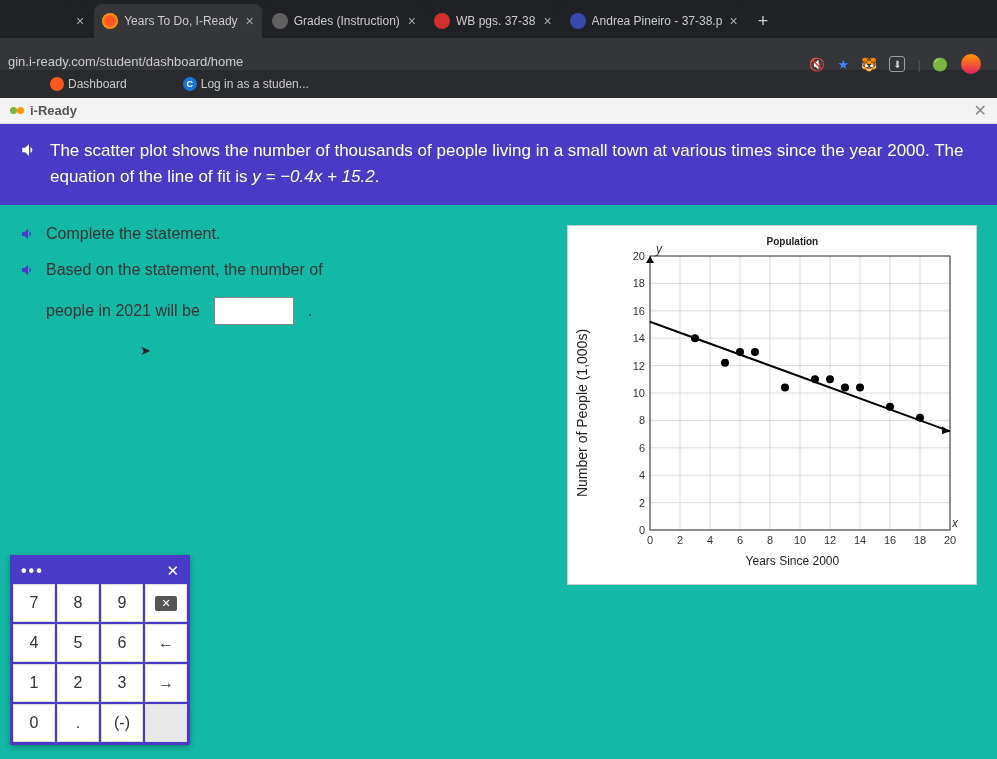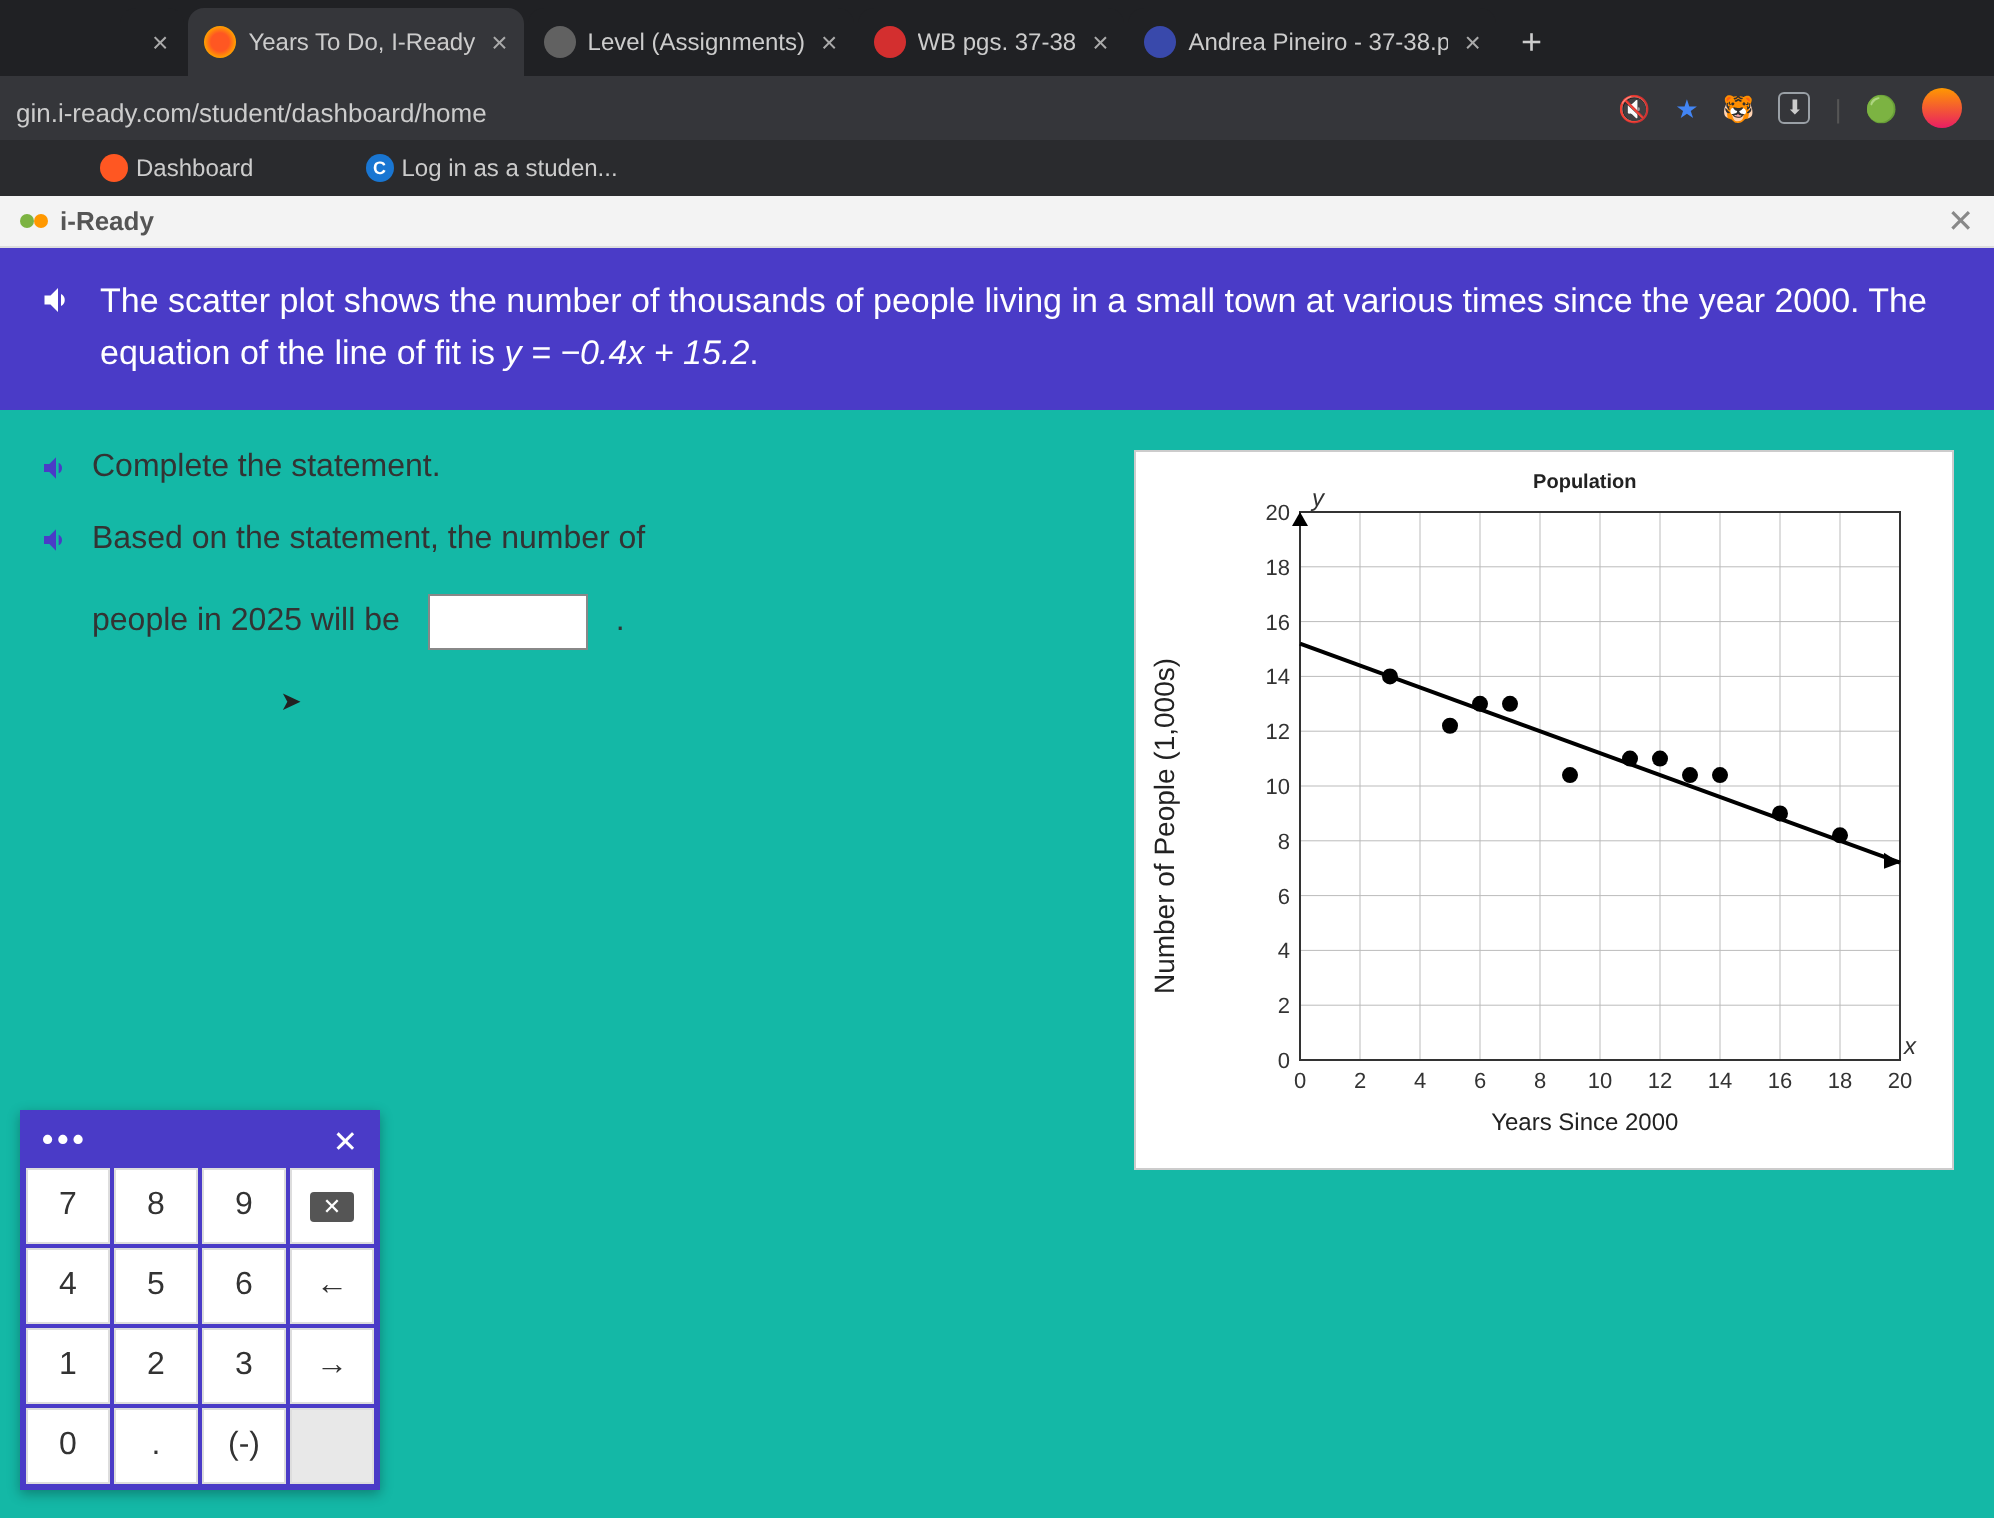--- a/index.html
+++ b/index.html
@@ -7,21 +7,21 @@
 
 
 .tab-strip { background: #202124; height: 38px; display: flex; align-items: flex-end; padding-left: 60px; }
 .tab { background: #35363a; height: 34px; display: flex; align-items: center; padding: 0 8px; border-radius: 8px 8px 0 0; margin-right: 2px; font-size: 12px; color: #ccc; position: relative; min-width: 0; }
 .tab.inactive { background: #202124; }
 .tab .favicon { width: 16px; height: 16px; margin-right: 6px; flex-shrink: 0; }
 .tab .tab-title { white-space: nowrap; overflow: hidden; max-width: 130px; }
 .tab .tab-close { margin-left: 8px; font-size: 14px; color: #aaa; cursor: pointer; flex-shrink: 0; }
 .new-tab { color: #ccc; font-size: 18px; padding: 0 10px; margin-bottom: 6px; cursor: pointer; }
 
-.addr-bar { background: #35363a; height: 32px; display: flex; align-items: flex-end; padding: 6px 8px; font-size: 13px; color: #ccc; }
+.addr-bar { background: #35363a; height: 32px; display: flex; align-items: flex-start; padding: 16px 8px; font-size: 13px; color: #ccc; }
 .addr-url { flex: 1; }
 .addr-icons { display: flex; gap: 12px; align-items: center; padding-right: 8px; }
 
 .bookmarks { background: #2a2b2e; height: 28px; display: flex; align-items: center; padding: 0 8px; font-size: 12px; color: #ccc; gap: 14px; }
 .bm-item { display: flex; align-items: center; gap: 4px; cursor: pointer; padding-left: 42px; }
 
 
 .app { background: #14b8a6; color: #222; height: calc(759px - 38px - 32px - 28px); position: relative; }
 .app-top { height: 26px; background: #f3f3f3; display: flex; align-items: center; padding: 0 10px; border-bottom: 1px solid #ddd; font-size: 13px; color: #555; position: relative; }
 .brand { display: flex; align-items: center; gap: 2px; font-weight: bold; }
@@ -63,21 +63,21 @@
   <div class="tab inactive">
     <span class="tab-close">×</span>
   </div>
   <div class="tab">
     <span class="favicon fav-circle" style="background:radial-gradient(circle,#ff5722 40%,#ffa000 70%);"></span>
     <span class="tab-title">Years To Do, I-Ready</span>
     <span class="tab-close">×</span>
   </div>
   <div class="tab inactive">
     <span class="favicon fav-circle" style="background:#616161;"></span>
-    <span class="tab-title">Level (Assignments)</span>
+    <span class="tab-title">Grades (Instruction)</span>
     <span class="tab-close">×</span>
   </div>
   <div class="tab inactive">
     <span class="favicon fav-circle" style="background:#d32f2f;"></span>
     <span class="tab-title">WB pgs. 37-38</span>
     <span class="tab-close">×</span>
   </div>
   <div class="tab inactive">
     <span class="favicon fav-circle" style="background:#3949ab;"></span>
     <span class="tab-title">Andrea Pineiro - 37-38.pdf</span>
@@ -138,21 +138,21 @@
           </svg>
         <span>Complete the statement.</span>
       </div>
       <div class="stmt-row">
         <svg class="speaker-sm" viewBox="0 0 24 24" fill="#4a3bc7">
             <path d="M3 9v6h4l5 5V4L7 9H3zm13.5 3a4.5 4.5 0 0 0-2.5-4v8a4.5 4.5 0 0 0 2.5-4z"></path>
           </svg>
         <span>Based on the statement, the number of</span>
       </div>
       <div class="stmt-row" style="margin-left:26px">
-        <span>people in 2025 will be </span>
+        <span>people in 2021 will be </span>
         <span class="answer-box"></span>
         <span>.</span>
       </div>
       <div class="cursor-arrow">➤</div>
     </div>
 
     <div class="right-col">
       <div class="chart-box">
         <div class="chart-title">Population</div>
         <div class="y-axis-label" style="left:14px">Number of People (1,000s)</div>

